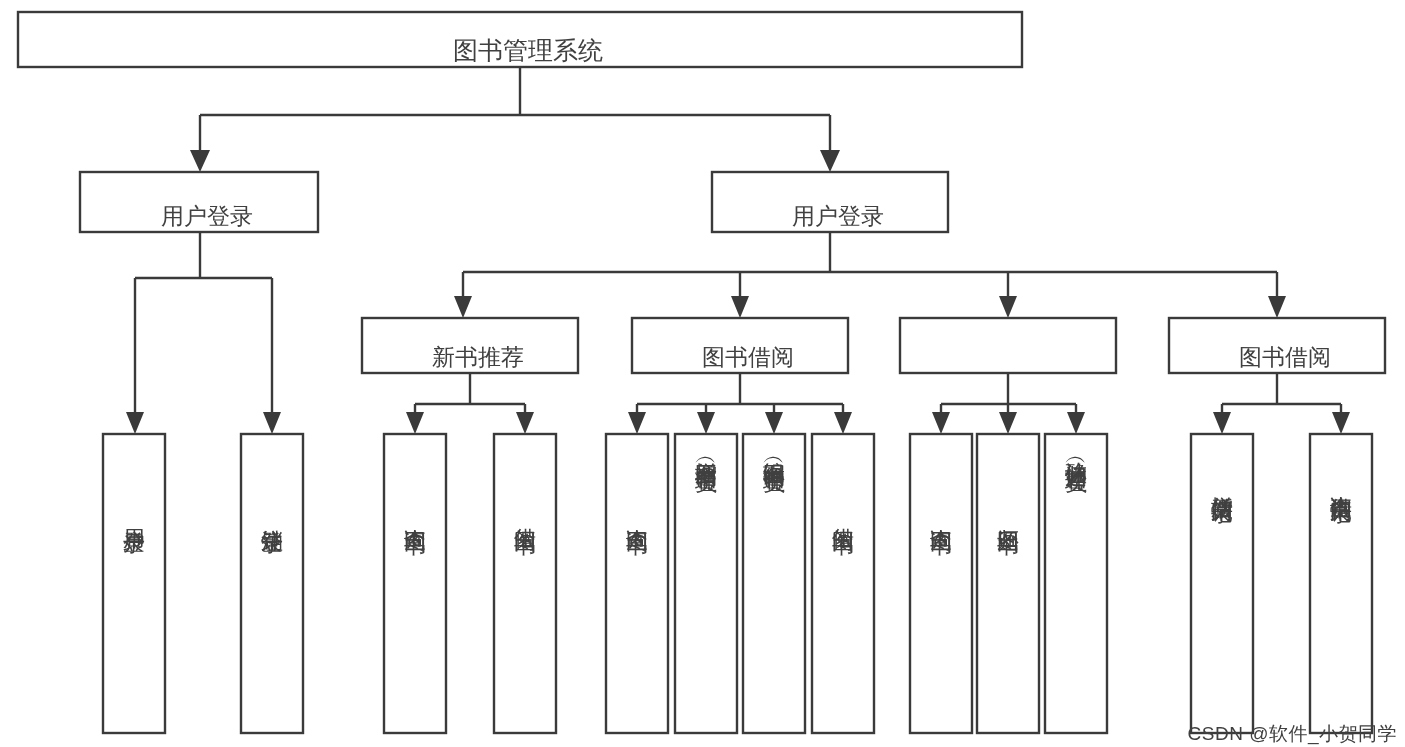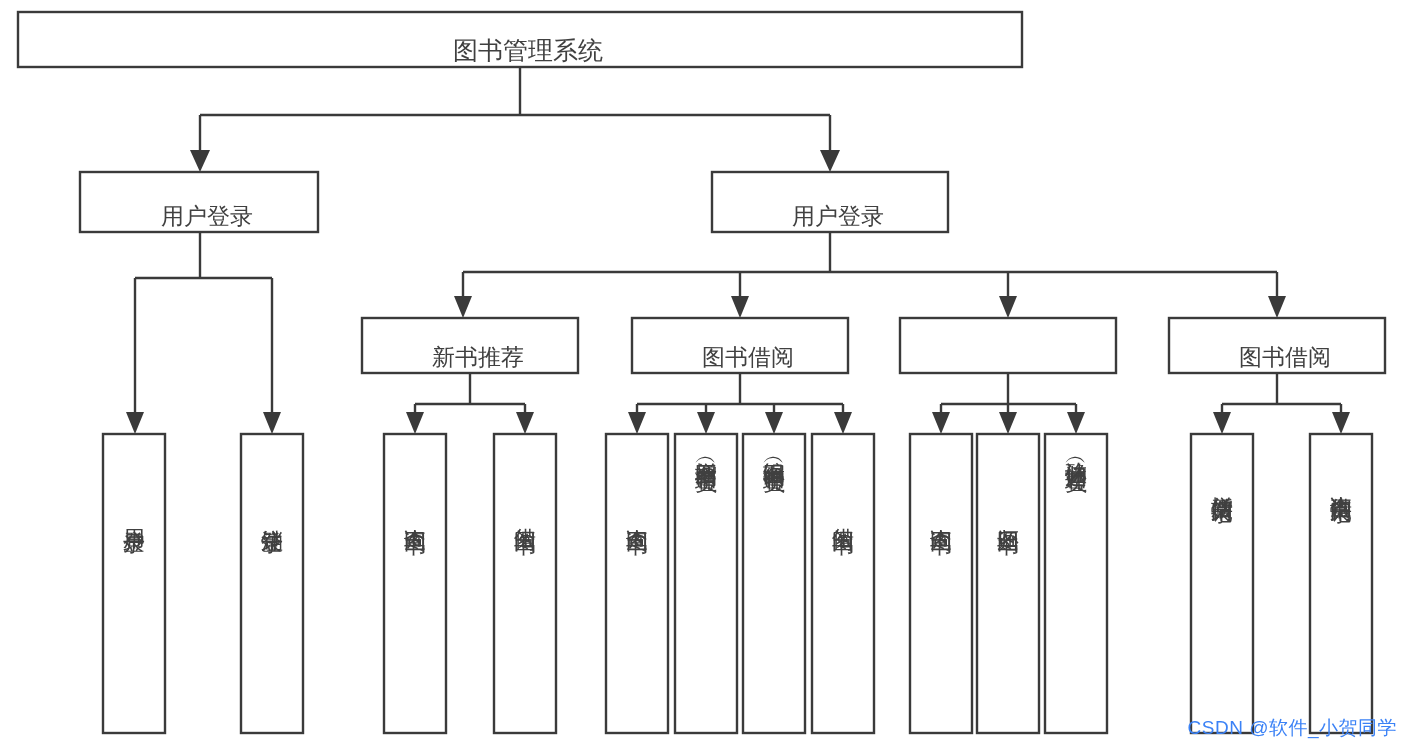--- a/index.html
+++ b/index.html
@@ -66,24 +66,24 @@
   }
   .hlabel-text {
     font-family: "Liberation Sans", "DejaVu Sans", sans-serif;
     font-size: 23px;
     color: #404040;
     white-space: nowrap;
   }
   #watermark {
     position: absolute;
     right: 8px;
-    bottom: 6px;
+    bottom: 0;
     font-family: "Liberation Sans", "DejaVu Sans", sans-serif;
     font-size: 19px;
-    color: #3b82f6;
+    color: #404040;
     letter-spacing: 0.5px;
     white-space: nowrap;
     pointer-events: none;
   }
 </style>
 </head>
 <body>
 
 <div id="diagram-root">
 

